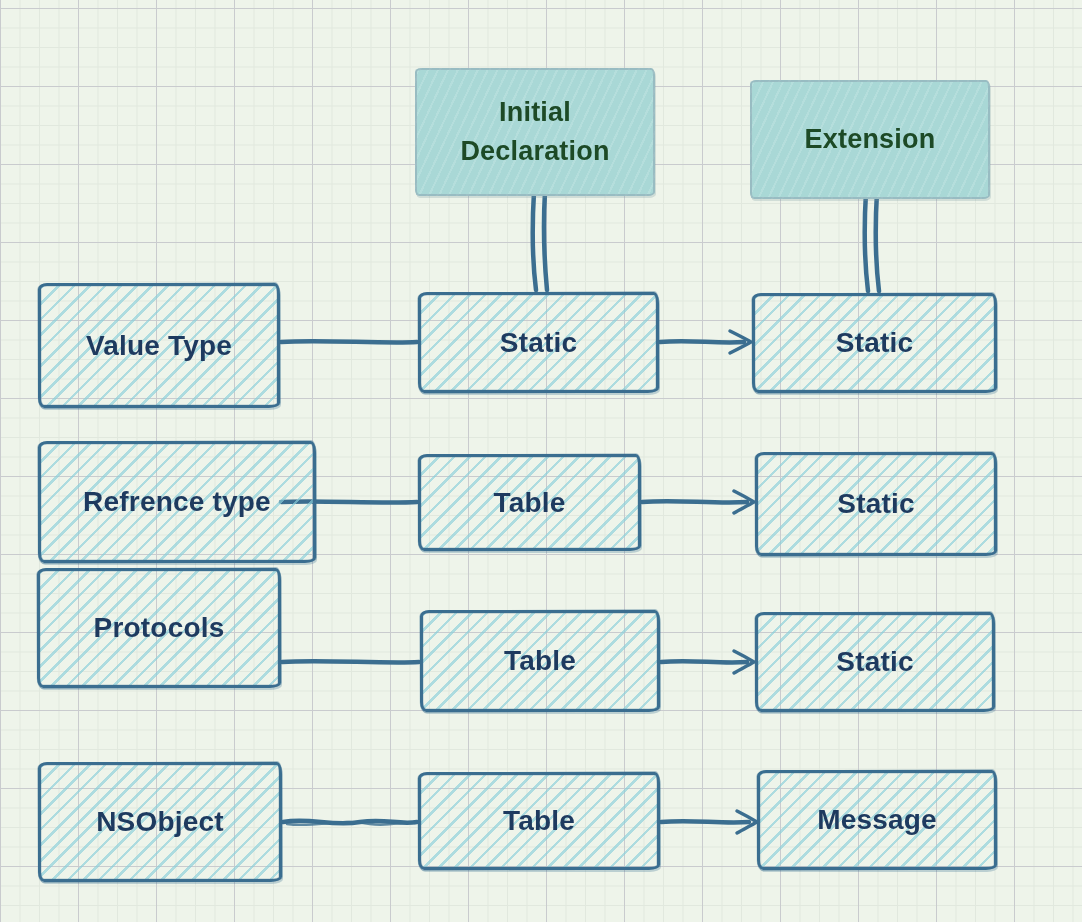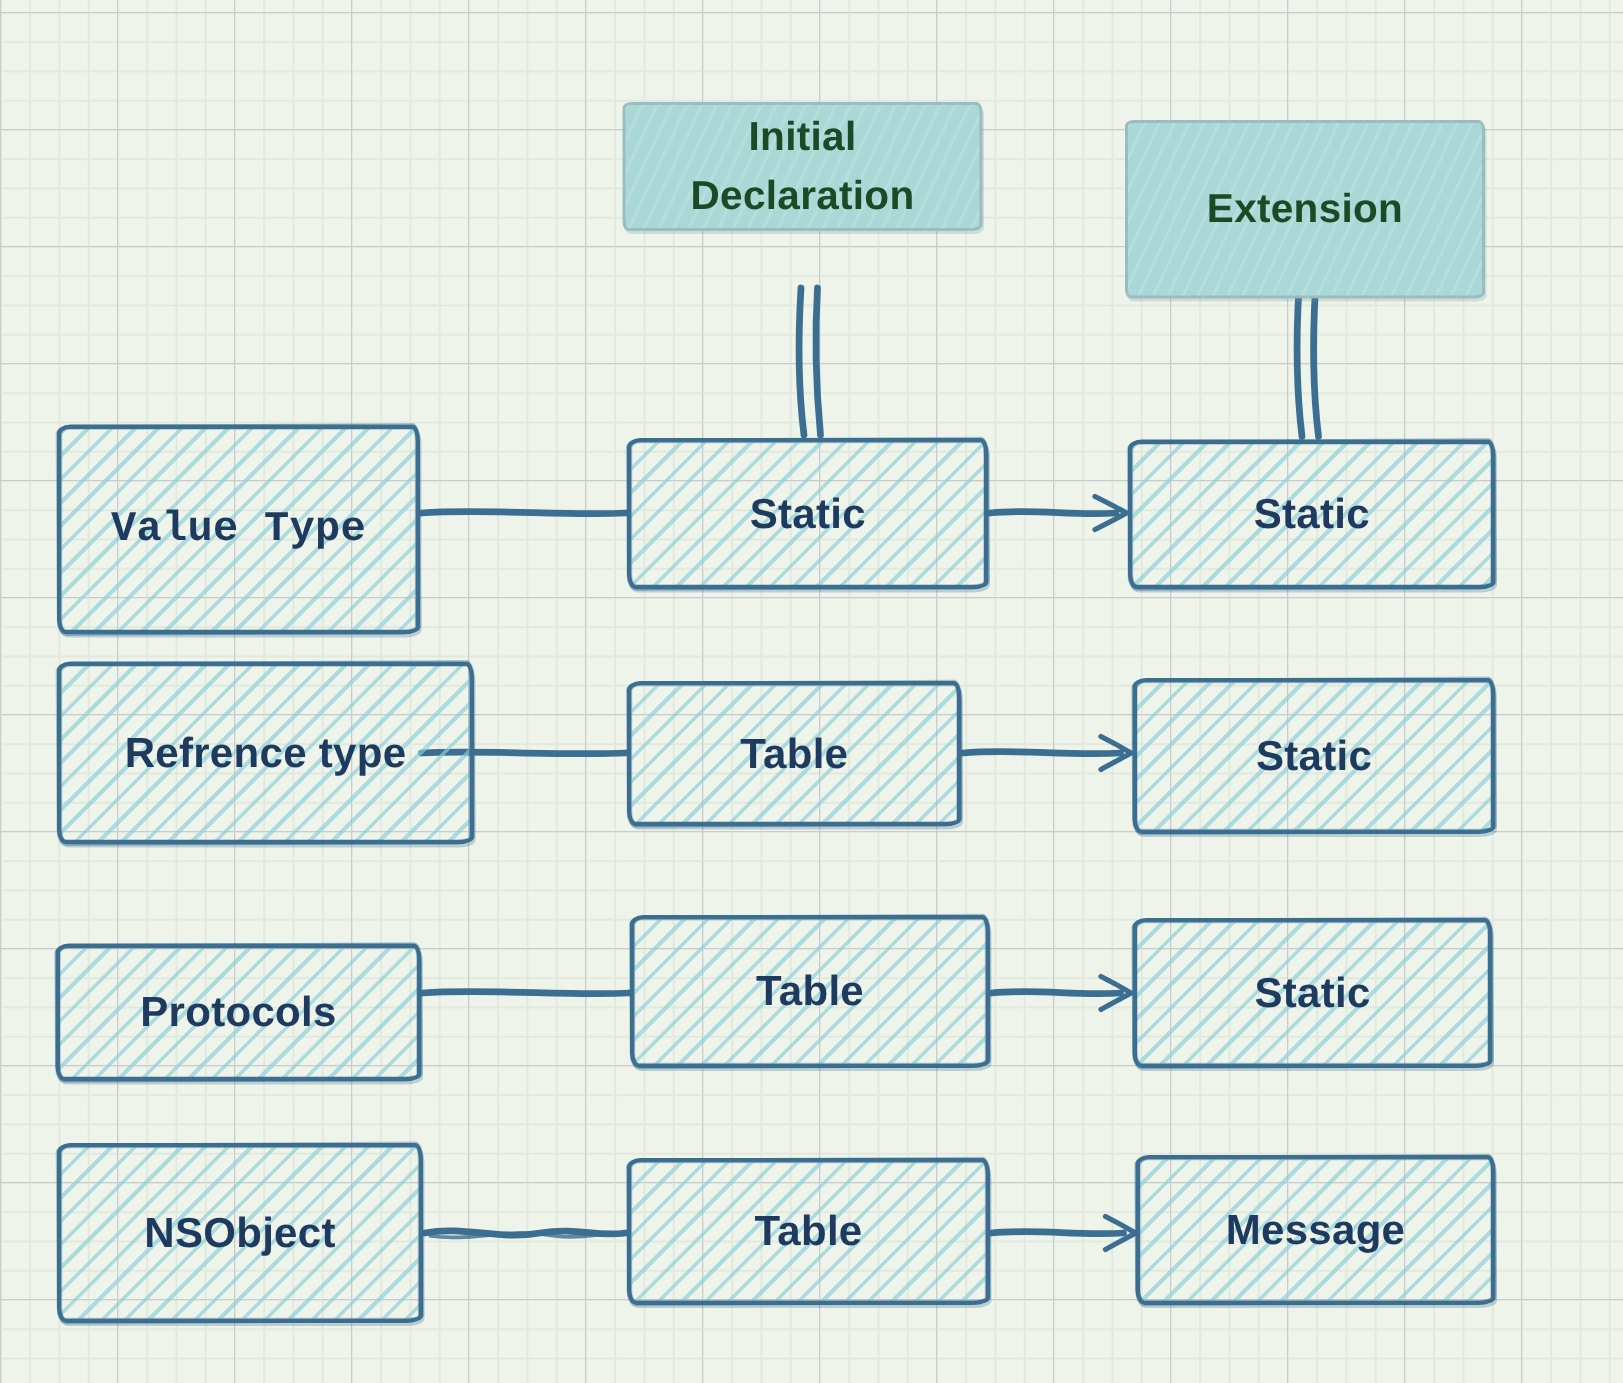--- a/index.html
+++ b/index.html
@@ -69,29 +69,29 @@
       rgba(255,255,255,0.14) 0 2px, transparent 2px 9px);
     border:2px solid rgba(138,166,178,0.55);
     border-radius:6px 4px 7px 4px / 4px 7px 4px 6px;
     color:var(--header-text);
     font-size:27px;
     line-height:1.45;
     padding:0 26px;
     box-shadow:1px 2px 0 rgba(120,150,160,0.25);
   }
   
-  .h1 {left:415px;top:68px; width:240px;height:86px;}
+  .h1 {left:415px;top:68px; width:240px;height:128px;}
   .h2 {left:750px;top:68px; width:240px;height:119px;margin-top:12px;}
-  .r1l{left:38px; top:283px;width:242px;height:140px;font-family:Liberation Mono, monospace;}
+  .r1l{left:38px; top:283px;width:242px;height:125px;}
   .r1m{left:418px;top:292px;width:241px;height:101px;}
   .r1r{left:752px;top:293px;width:245px;height:100px;}
   .r2l{left:38px; top:441px;width:278px;height:122px;}
   .r2m{left:418px;top:454px;width:223px;height:97px;}
   .r2r{left:755px;top:452px;width:242px;height:104px;}
-  .r3l{left:37px; top:629px;width:244px;height:92px;align-items:center;}
+  .r3l{left:37px; top:568px;width:244px;height:120px;align-items:center;}
   .r3m{left:420px;top:610px;width:240px;height:102px;}
   .r3r{left:755px;top:612px;width:240px;height:100px;}
   .r4l{left:38px; top:762px;width:244px;height:120px;text-align:right;}
   .r4m{left:418px;top:772px;width:242px;height:98px;}
   .r4r{left:757px;top:770px;width:240px;height:100px;}
 </style>
 </head>
 <body>
 
 <div class="canvas">

